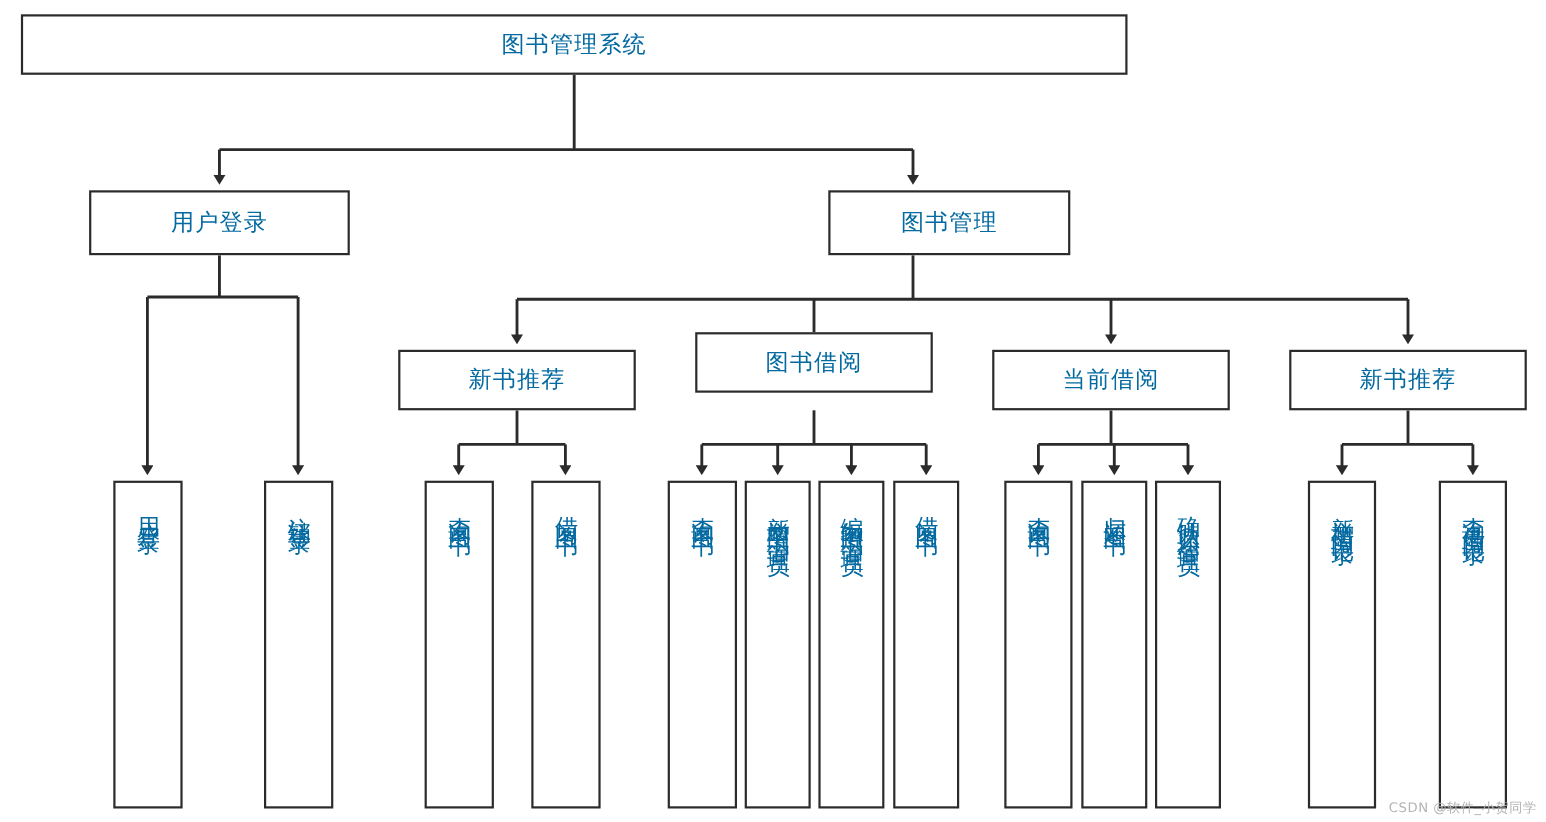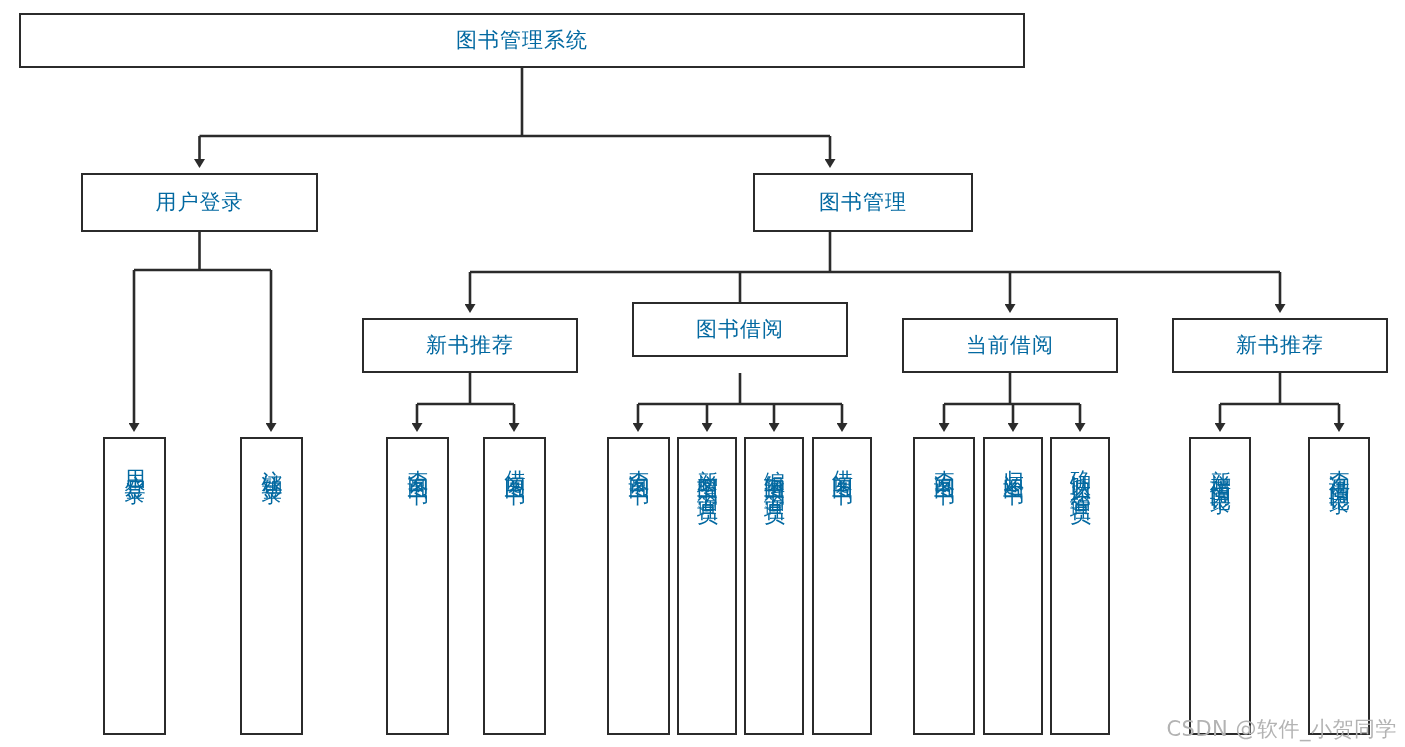--- a/index.html
+++ b/index.html
@@ -55,21 +55,21 @@
     text-orientation: upright;
     font-size: 21px;
     letter-spacing: 5px;
     line-height: 1;
     white-space: nowrap;
   }
   .watermark {
     position: absolute;
     right: 8px;
     bottom: 4px;
-    font-size: 21px;
+    font-size: 12px;
     color: #b3b3b3;
     letter-spacing: 0.5px;
     white-space: nowrap;
     pointer-events: none;
   }
 </style>
 </head>
 <body>
 
 <div id="canvas" style="background: rgb(255, 255, 255);">

